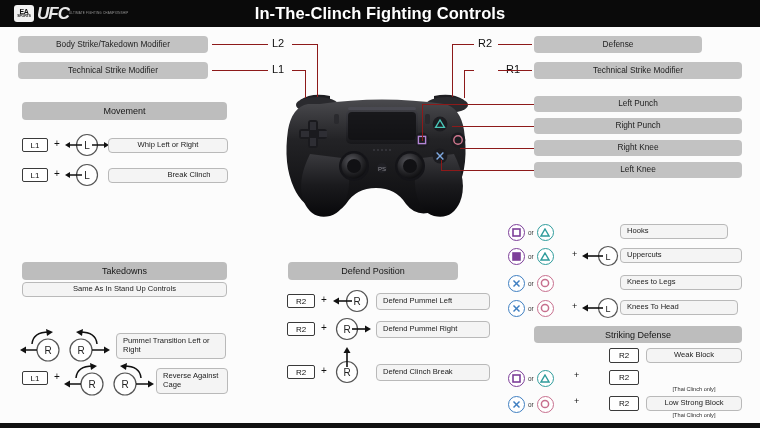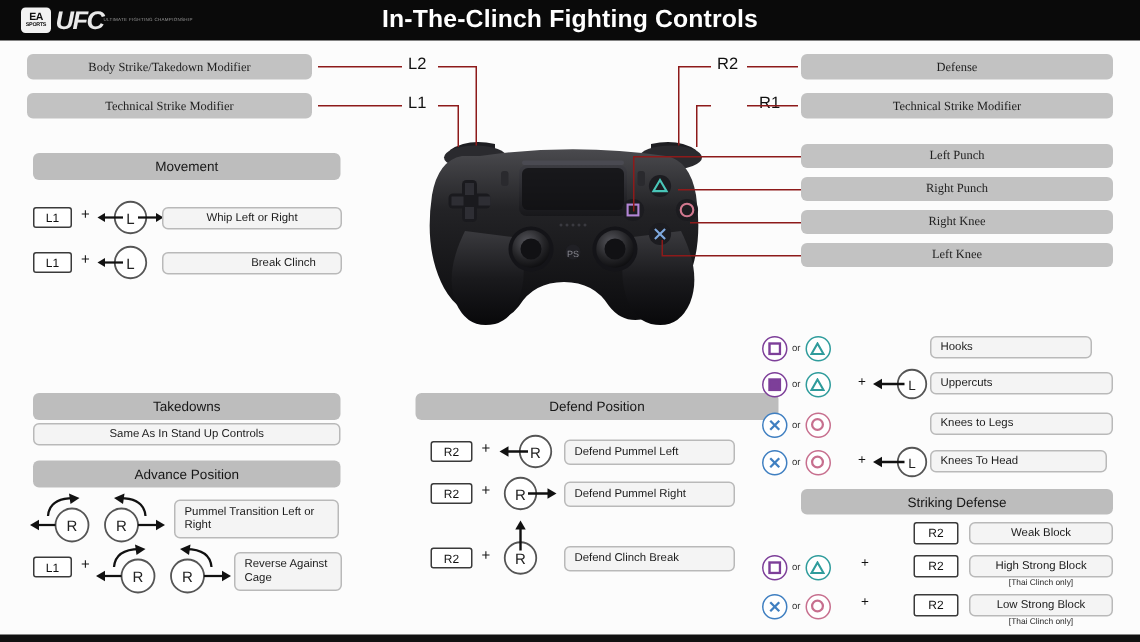--- a/index.html
+++ b/index.html
@@ -46,21 +46,21 @@
     position:absolute;left:0;bottom:0;width:760px;height:5px;
     background:#111;
   }
 
   
   .abs{position:absolute;}
   .bar{
     background:#c2c2c2;border-radius:4px;
     display:flex;align-items:center;justify-content:center;
     font-size:8.3px;color:#1e1e1e;text-align:center;
-    box-sizing:border-box;padding:0 4px;line-height:1.1;font-family:Liberation Serif, serif;
+    box-sizing:border-box;padding:0 4px;line-height:1.1;
   }
   .sect{
     background:#bdbdbd;border-radius:4px;
     display:flex;align-items:center;justify-content:center;
     font-size:9px;color:#161616;box-sizing:border-box;
   }
   .obar{
     background:#f4f4f4;border:1px solid #b9b9b9;border-radius:4px;
     display:flex;align-items:center;justify-content:flex-start;
     font-size:7.6px;color:#1b1b1b;box-sizing:border-box;padding:0 6px;
@@ -205,21 +205,21 @@
   <div class="abs" style="left:272px;top:63px;font-size:11px;color:#111;">L1</div>
 
   <div class="rl rlh abs" style="left:212px;top:44px;width:56px;"></div>
   <div class="rl rlh abs" style="left:292px;top:44px;width:26px;"></div>
   <div class="rl rlv abs" style="left:317px;top:44px;height:53px;"></div>
 
   <div class="rl rlh abs" style="left:212px;top:70px;width:56px;"></div>
   <div class="rl rlh abs" style="left:292px;top:70px;width:14px;"></div>
   <div class="rl rlv abs" style="left:305px;top:70px;height:28px;"></div>
 
-  <div class="bar abs" style="left:534px;top:36px;width:208px;height:17px;">Defense</div>
+  <div class="bar abs" style="left:534px;top:36px;width:168px;height:17px;">Defense</div>
   <div class="bar abs" style="left:534px;top:62px;width:208px;height:17px;">Technical Strike Modifier</div>
 
   <div class="abs" style="left:478px;top:37px;font-size:11px;color:#111;">R2</div>
   <div class="abs" style="left:478px;top:63px;font-size:11px;color:#111;padding-left:28px;">R1</div>
 
   <div class="rl rlh abs" style="left:498px;top:44px;width:34px;"></div>
   <div class="rl rlh abs" style="left:452px;top:44px;width:22px;"></div>
   <div class="rl rlv abs" style="left:452px;top:44px;height:53px;"></div>
 
   <div class="rl rlh abs" style="left:498px;top:70px;width:34px;"></div>
@@ -266,21 +266,20 @@
       <text x="23" y="19" font-size="10" text-anchor="middle" fill="#222" font-family="Liberation Sans, sans-serif">L</text>
       <line x1="18" y1="15" x2="4" y2="15" stroke="#111" stroke-width="1.5"></line>
       <path d="M1 15 l5 -3 l0 6 z" fill="#111"></path>
     </svg>
   </div>
   <div class="obar abs c" style="left:108px;top:168px;width:120px;height:15px;padding-left:48px;">Break Clinch</div>
 
   <div class="sect abs" style="left:22px;top:262px;width:205px;height:18px;">Takedowns</div>
   <div class="obar abs c" style="left:22px;top:282px;width:205px;height:15px;">Same As In Stand Up Controls</div>
 
-  <div class="sect abs" style="left:22px;top:307px;width:205px;height:18px;">Advance Position</div>
 
   <div class="abs" style="left:18px;top:328px;width:100px;height:36px;">
     <svg width="100" height="36" viewBox="0 0 100 36">
 
       <circle cx="30" cy="22" r="11" fill="#fff" stroke="#555" stroke-width="1.2"></circle>
       <text x="30" y="26" font-size="10" text-anchor="middle" fill="#222" font-family="Liberation Sans, sans-serif">R</text>
       <line x1="19" y1="22" x2="6" y2="22" stroke="#111" stroke-width="1.5"></line>
       <path d="M2 22 l6 -3.5 l0 7 z" fill="#111"></path>
       <path d="M14 16 q1 -12 17 -12" fill="none" stroke="#111" stroke-width="1.5"></path>
       <path d="M35 4 l-7 -3 l1 7 z" fill="#111"></path>
@@ -308,21 +307,21 @@
       <circle cx="63" cy="22" r="11" fill="#fff" stroke="#555" stroke-width="1.2"></circle>
       <text x="63" y="26" font-size="10" text-anchor="middle" fill="#222" font-family="Liberation Sans, sans-serif">R</text>
       <line x1="74" y1="22" x2="88" y2="22" stroke="#111" stroke-width="1.5"></line>
       <path d="M92 22 l-6 -3.5 l0 7 z" fill="#111"></path>
       <path d="M79 16 q-1 -12 -17 -12" fill="none" stroke="#111" stroke-width="1.5"></path>
       <path d="M58 4 l7 -3 l-1 7 z" fill="#111"></path>
     </svg>
   </div>
   <div class="obar abs" style="left:156px;top:368px;width:72px;height:26px;">Reverse Against Cage</div>
 
-  <div class="sect abs" style="left:277px;top:262px;width:242px;height:18px;">Defend Position</div>
+  <div class="sect abs" style="left:288px;top:262px;width:170px;height:18px;">Defend Position</div>
 
   <div class="btnbox abs" style="left:287px;top:294px;width:28px;height:14px;">R2</div>
   <div class="plus abs" style="left:321px;top:295px;">+</div>
   <div class="abs" style="left:330px;top:287px;width:44px;height:28px;">
     <svg width="44" height="28" viewBox="0 0 44 28">
       <circle cx="27" cy="14" r="10.5" fill="#fff" stroke="#555" stroke-width="1.2"></circle>
       <text x="27" y="18" font-size="10" text-anchor="middle" fill="#222" font-family="Liberation Sans, sans-serif">R</text>
       <line x1="22" y1="14" x2="7" y2="14" stroke="#111" stroke-width="1.6"></line>
       <path d="M3 14 l6 -3.5 l0 7 z" fill="#111"></path>
     </svg>
@@ -451,21 +450,20 @@
     </span>
     <span class="ortxt">or</span>
     <span class="pbtn" style="width:17px;height:17px;border-color:#2f9c9c;">
       <svg width="10" height="9" viewBox="0 0 10 9">
           <path d="M5 1 l4 7 l-8 0 z" fill="none" stroke="#2f9c9c" stroke-width="1.4"></path>
         </svg>
     </span>
   </div>
   <div class="plus abs" style="left:574px;top:371px;font-size:9px;">+</div>
   <div class="btnbox abs" style="left:609px;top:370px;width:30px;height:15px;">R2</div>
-  <div class="obar abs c" style="left:646px;top:370px;width:96px;height:15px;">High Strong Block</div>
   <div class="note abs" style="left:646px;top:386px;width:96px;">[Thai Clinch only]</div>
 
   <div class="abs" style="left:508px;top:394px;width:62px;height:20px;display:flex;align-items:center;gap:3px;">
     <span class="pbtn" style="width:17px;height:17px;border-color:#3f7fc1;">
       <svg width="9" height="9" viewBox="0 0 9 9">
           <g stroke="#3f7fc1" stroke-width="1.5">
             <line x1="1.5" y1="1.5" x2="7.5" y2="7.5"></line>
             <line x1="7.5" y1="1.5" x2="1.5" y2="7.5"></line>
           </g>
         </svg>

